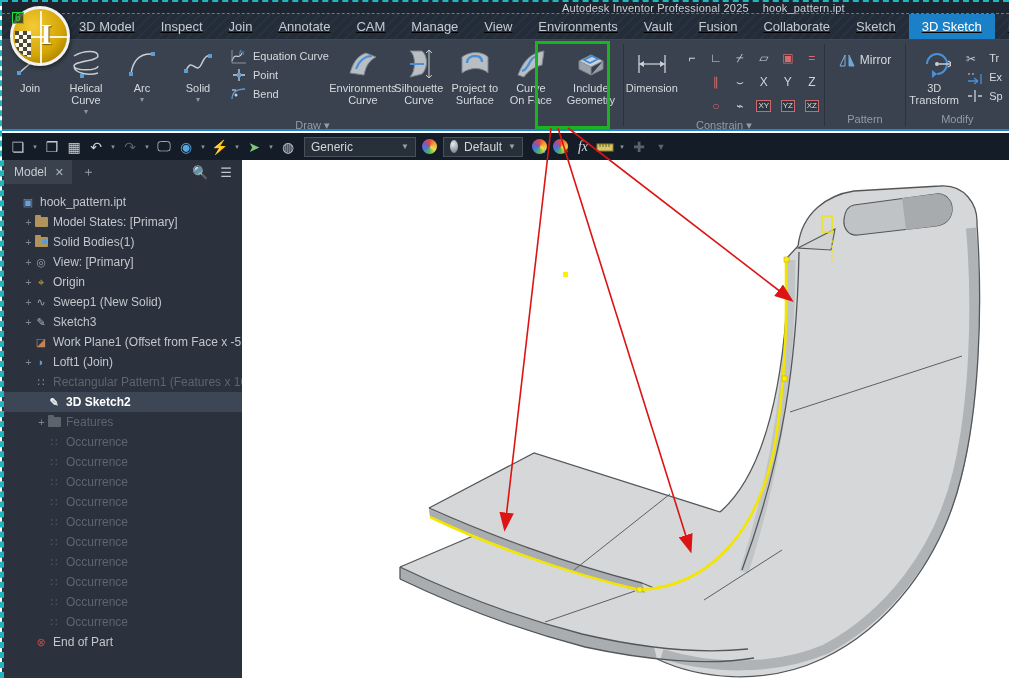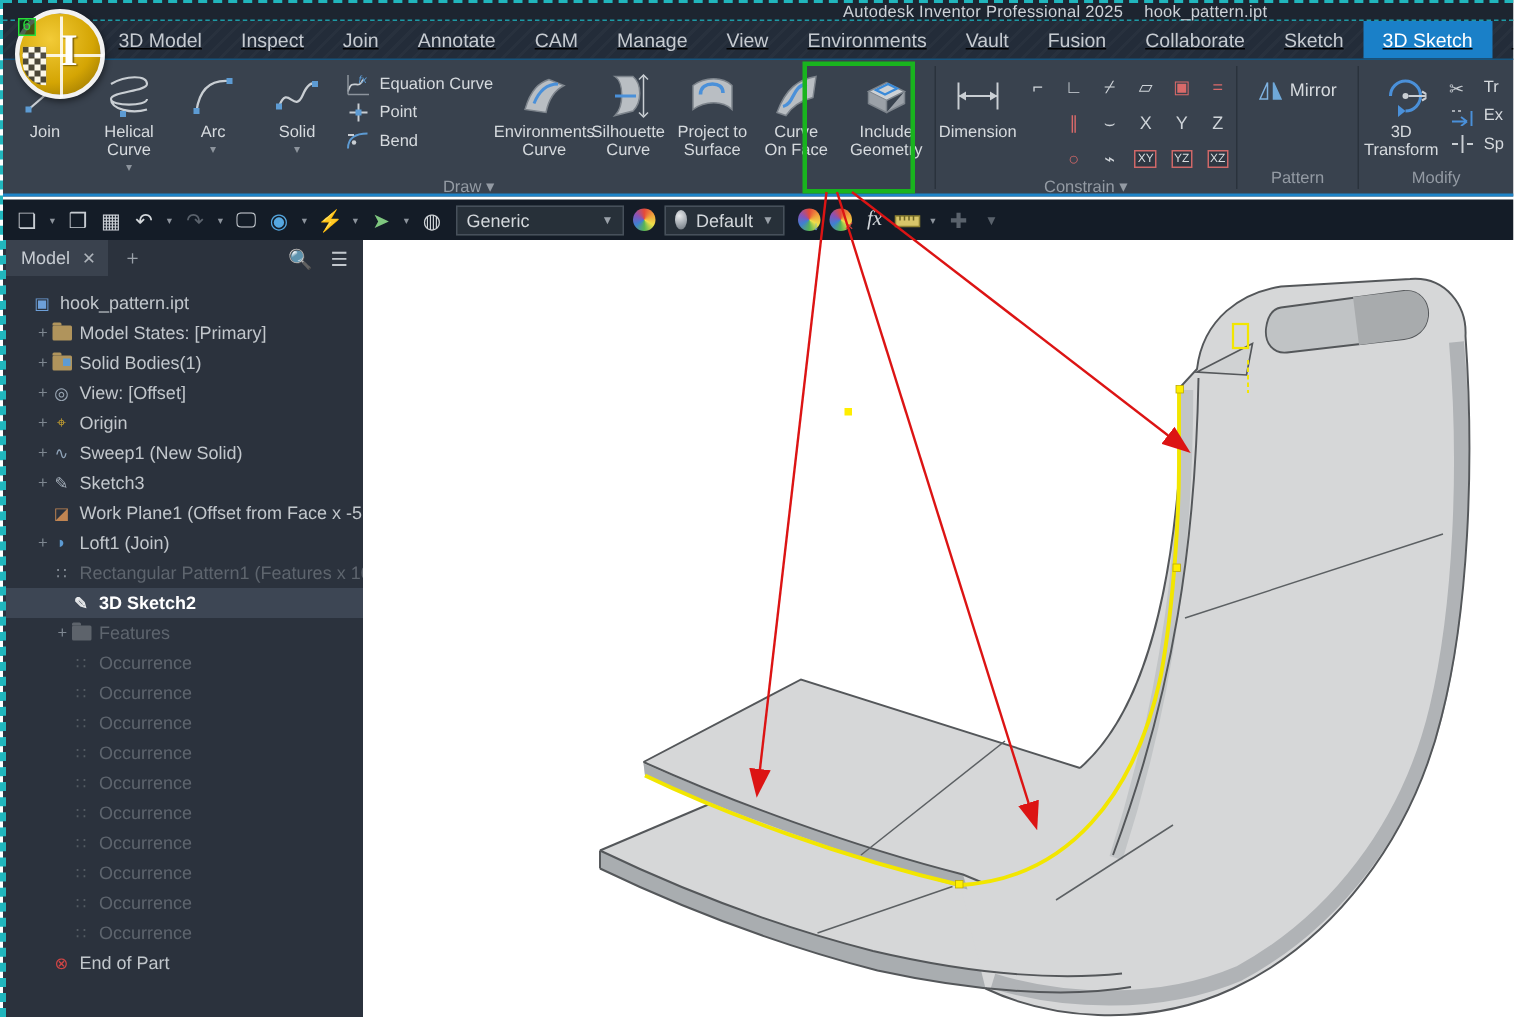--- a/index.html
+++ b/index.html
@@ -483,21 +483,21 @@
         <div class="trow" style="padding-left: 19px;">
           <span class="exp">+</span>
           <span class="ticn">
             <span class="ic-folder solid"></span>
           </span>
           <span>Solid Bodies(1)</span>
         </div>
         <div class="trow" style="padding-left: 19px;">
           <span class="exp">+</span>
           <span class="ticn" style="color: rgb(154, 167, 181);">◎</span>
-          <span>View: [Offset]</span>
+          <span>View: [Primary]</span>
         </div>
         <div class="trow" style="padding-left: 19px;">
           <span class="exp">+</span>
           <span class="ticn" style="color: rgb(201, 162, 47);">⌖</span>
           <span>Origin</span>
         </div>
         <div class="trow" style="padding-left: 19px;">
           <span class="exp">+</span>
           <span class="ticn" style="color: rgb(143, 163, 184);">∿</span>
           <span>Sweep1 (New Solid)</span>

